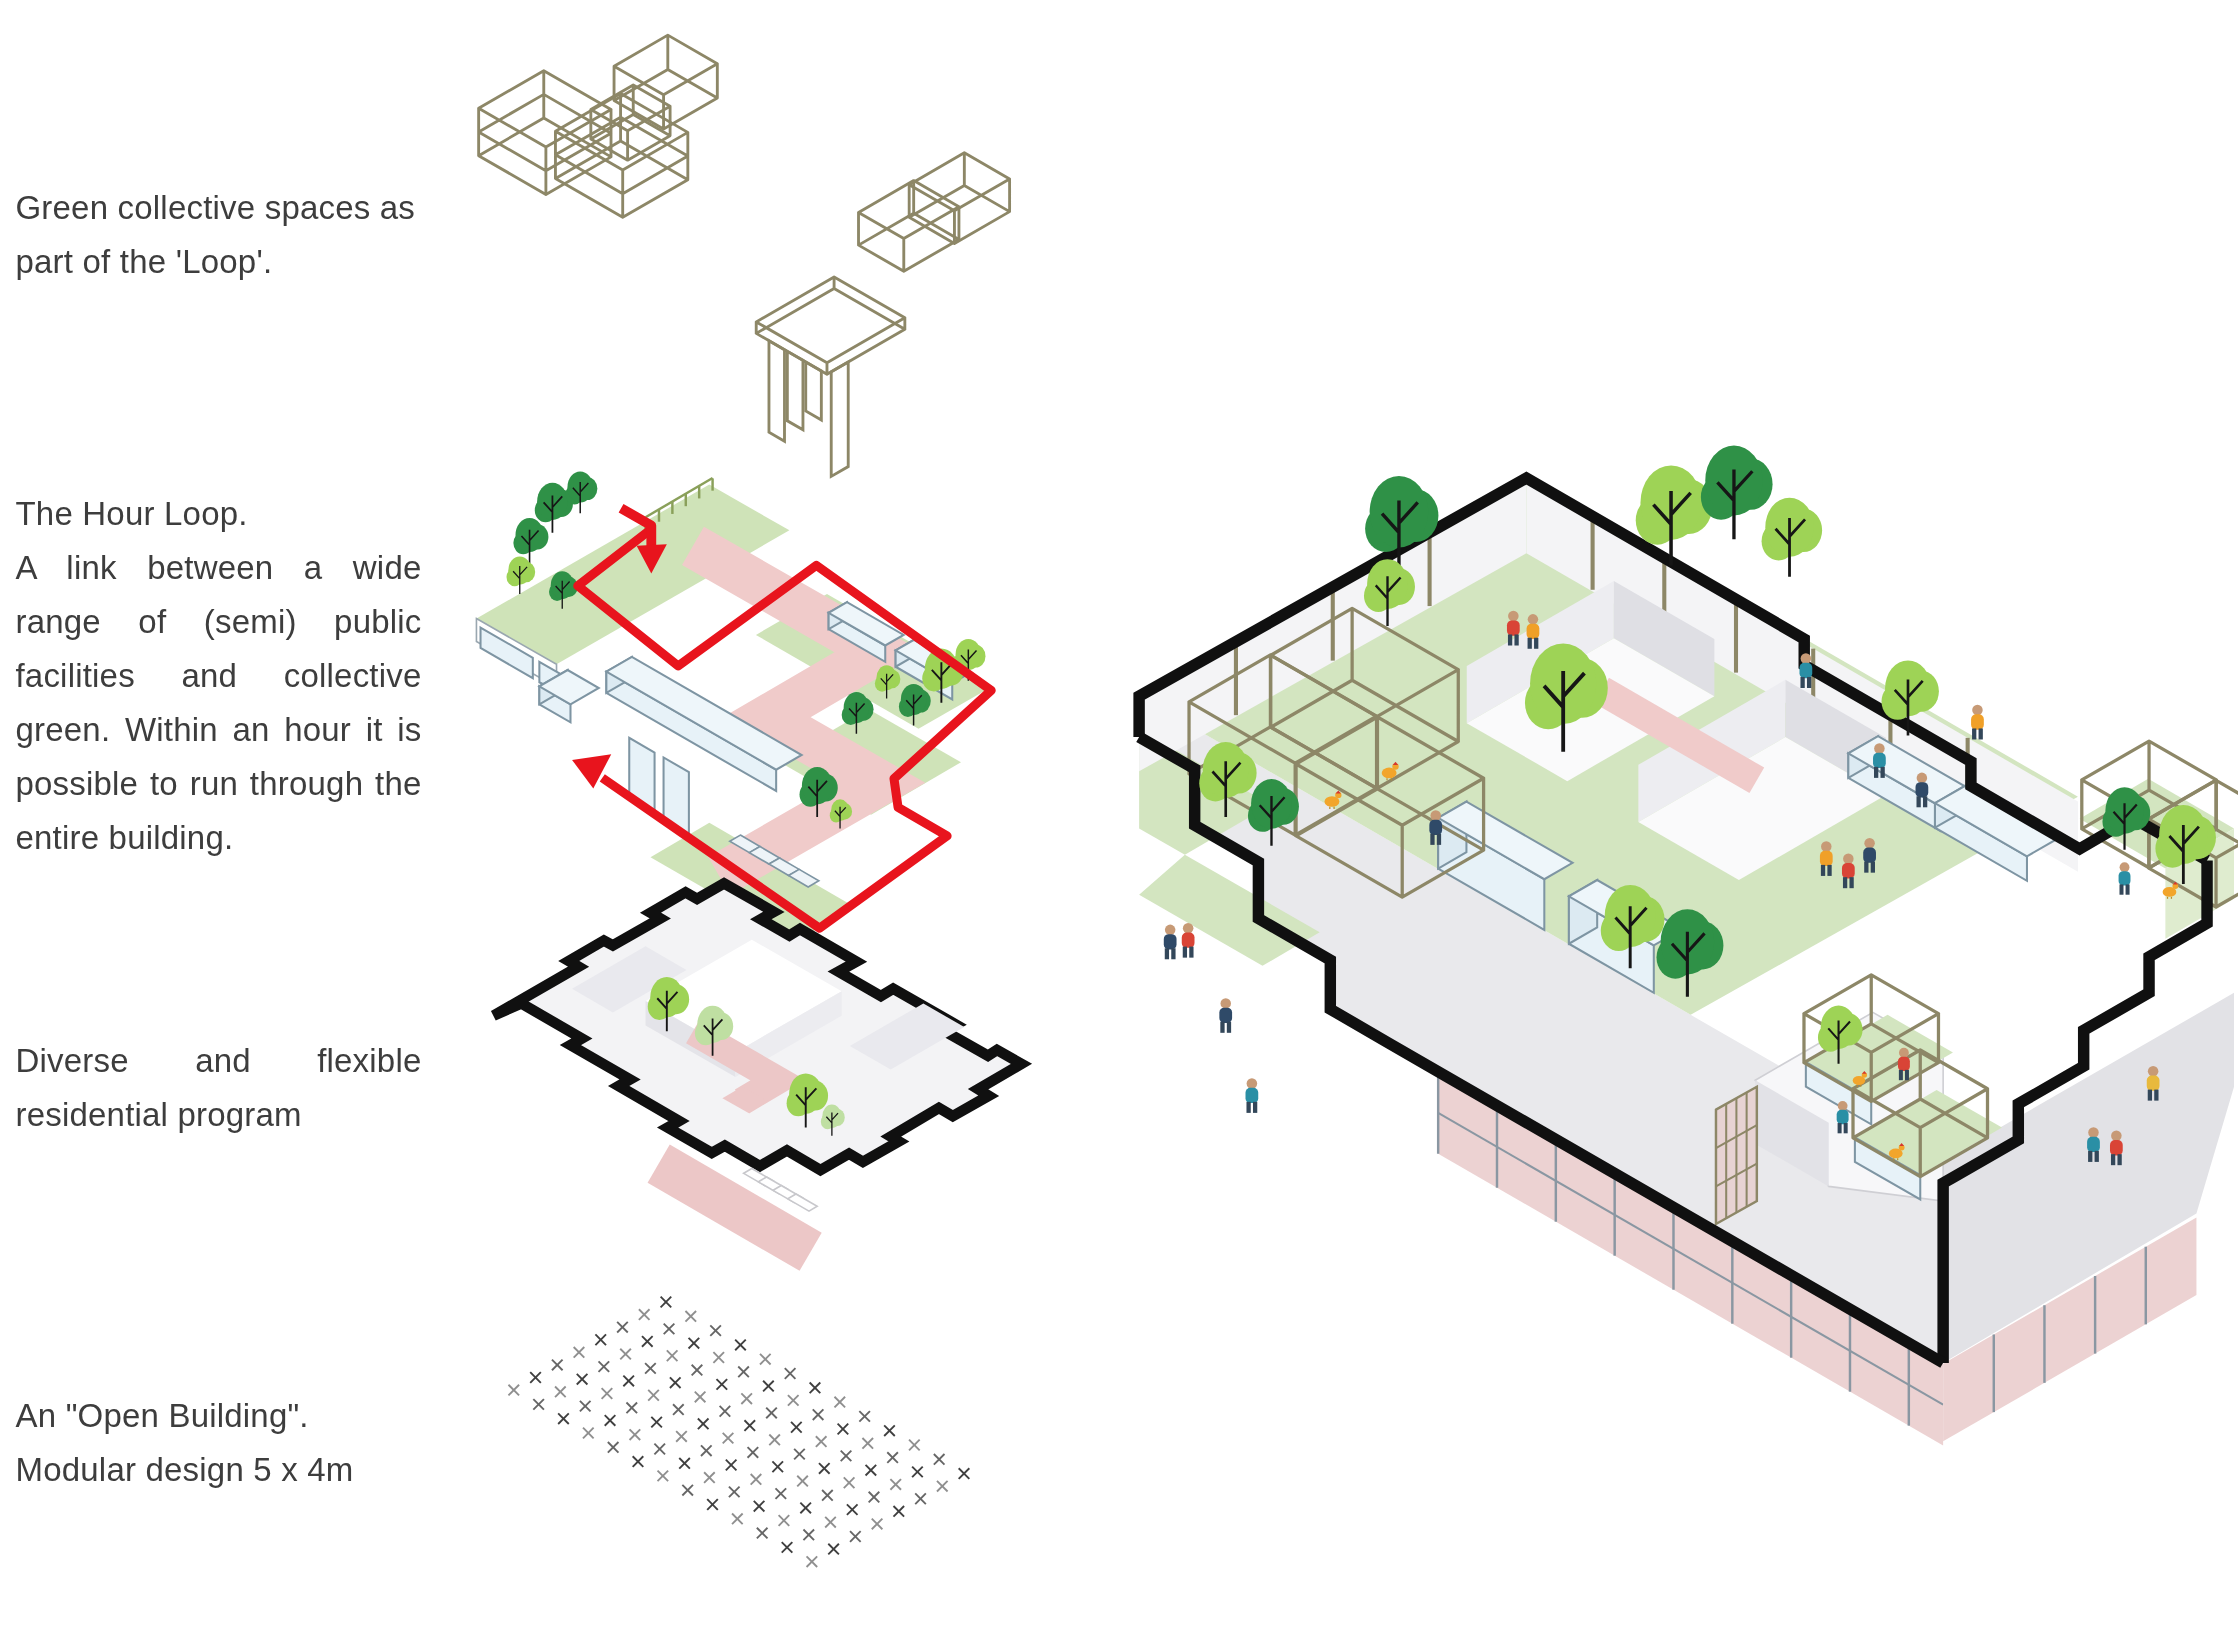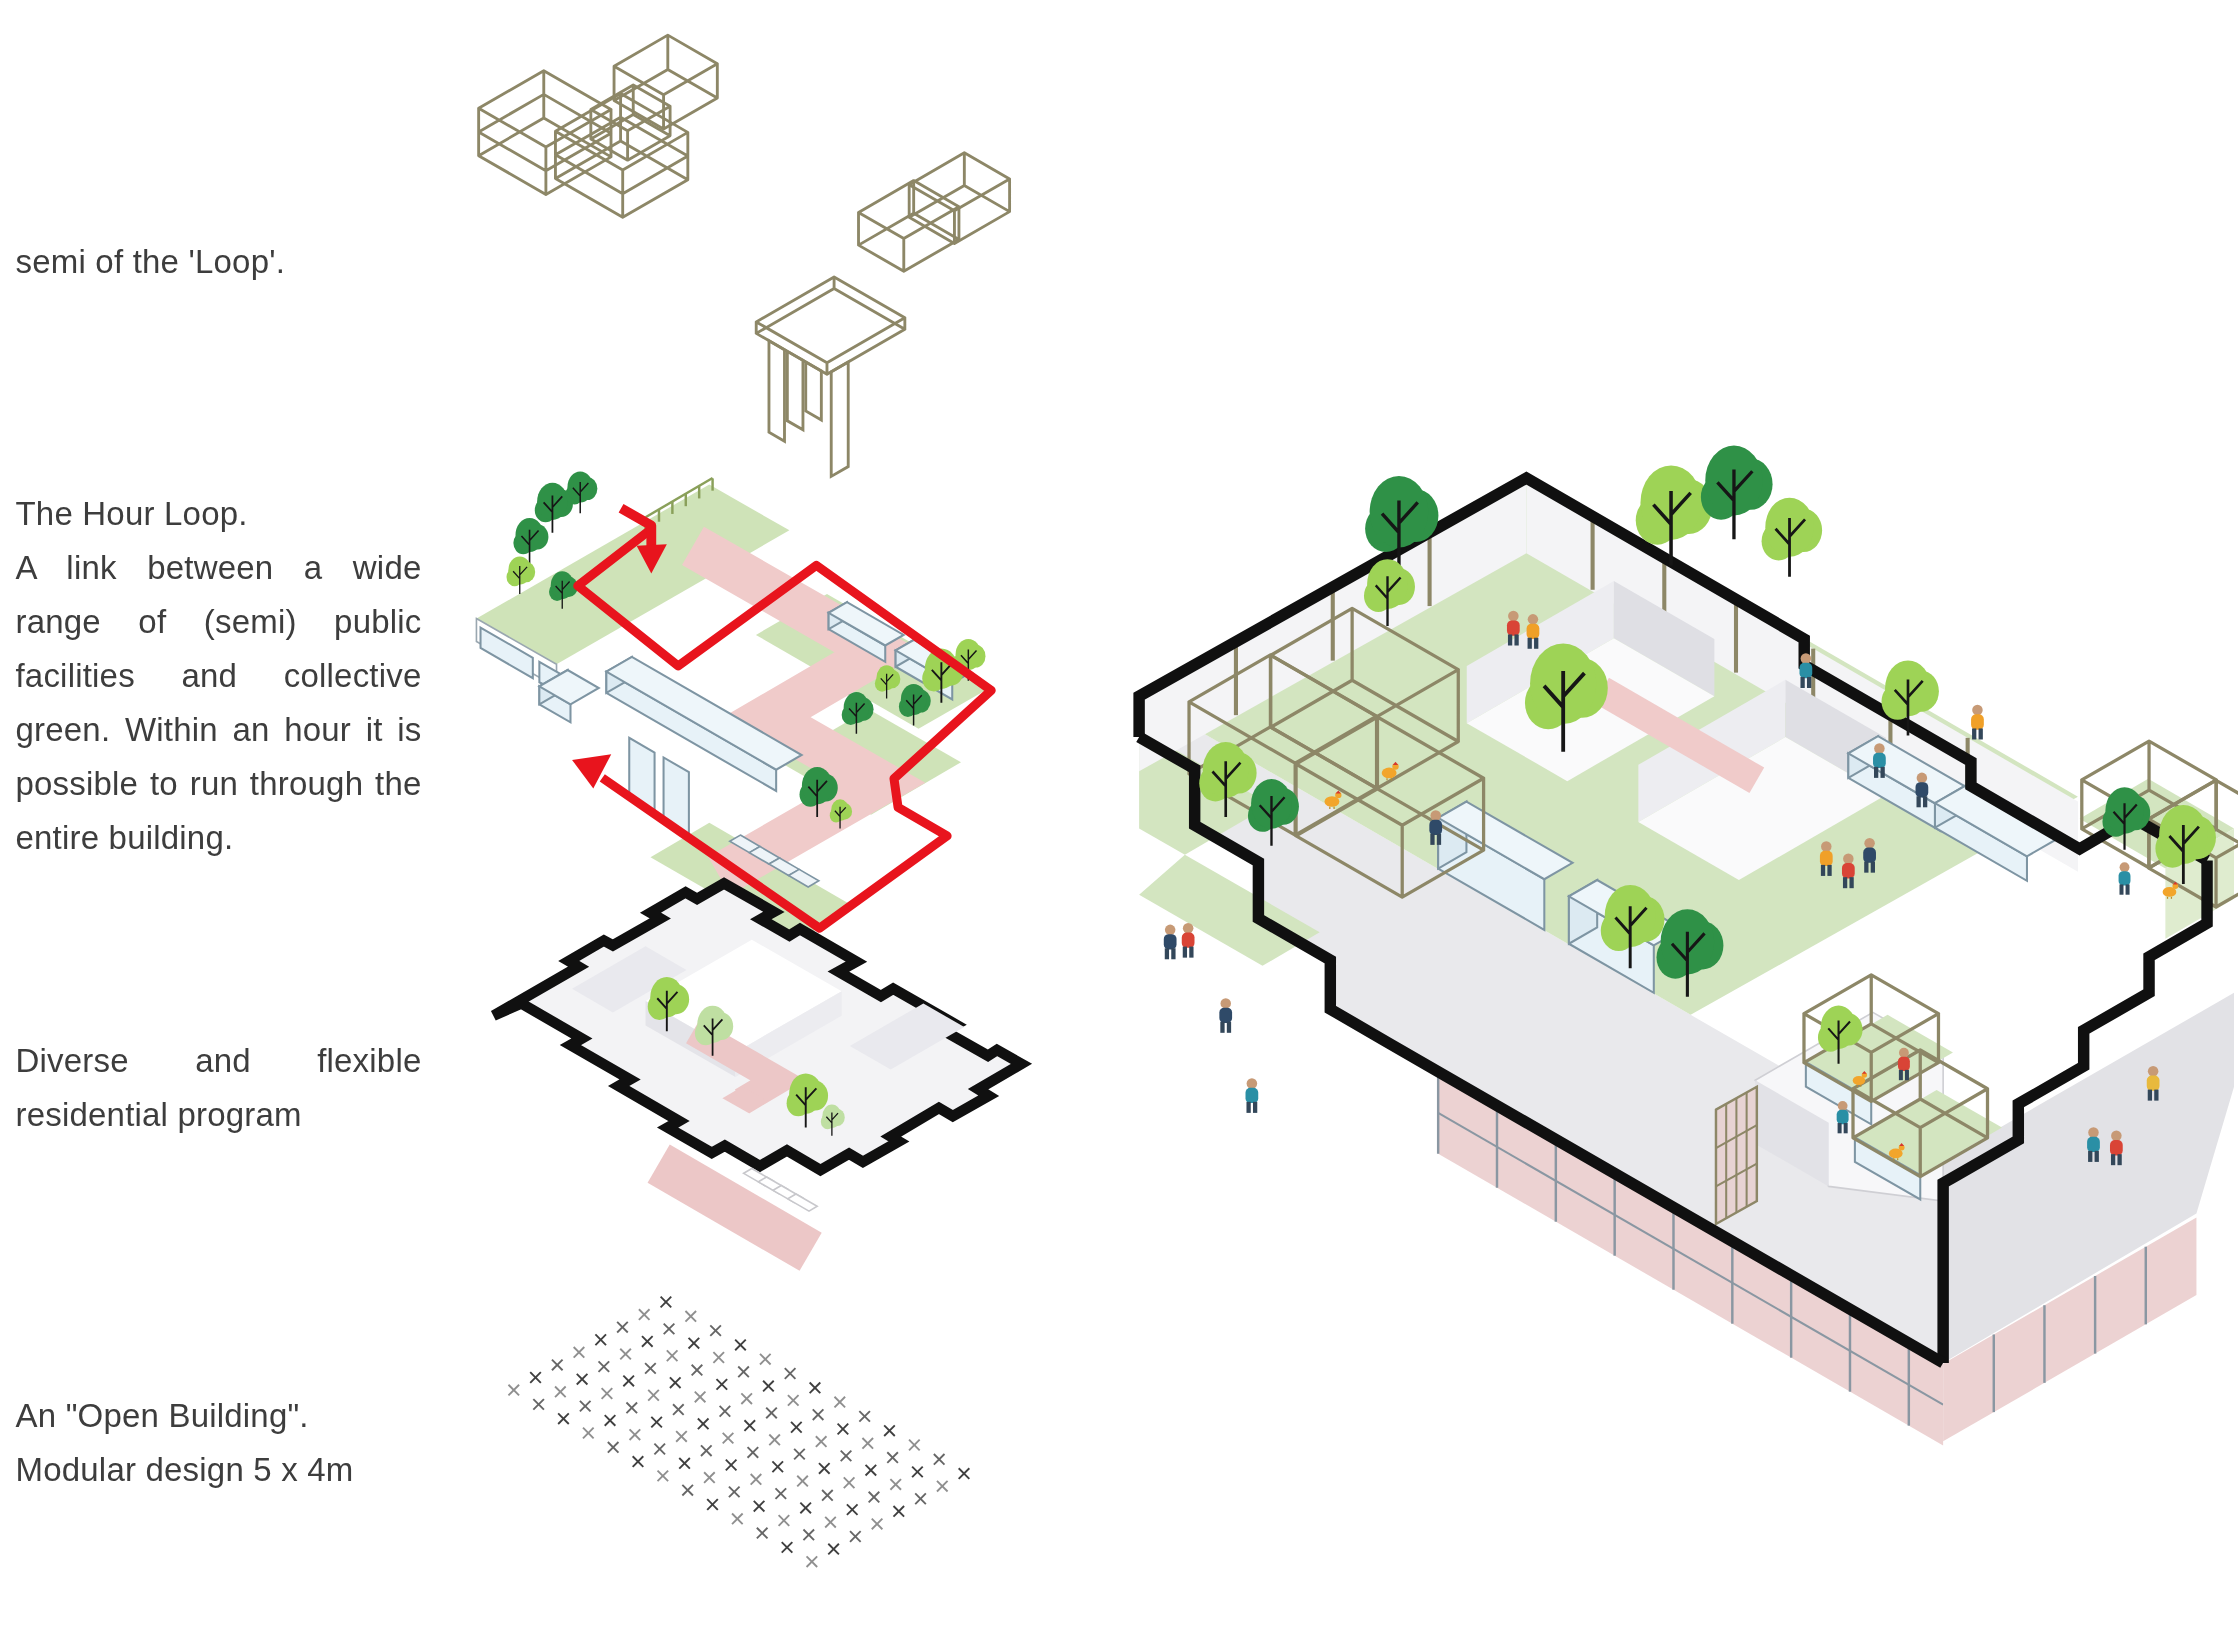--- a/index.html
+++ b/index.html
@@ -592,22 +592,22 @@
         <rect x="2555.4" y="1408.5" width="5.25" height="13.5" fill="#33475a"></rect>
         <rect x="2563.35" y="1408.5" width="5.25" height="13.5" fill="#33475a"></rect>
         <circle cx="2590" cy="1390" r="6.449999999999999" fill="#c79a76"></circle>
         <rect x="2582.2" y="1395.25" width="15.600000000000001" height="18.75" rx="6" fill="#d94436"></rect>
         <rect x="2583.4" y="1412.5" width="5.25" height="13.5" fill="#33475a"></rect>
         <rect x="2591.35" y="1412.5" width="5.25" height="13.5" fill="#33475a"></rect>
       </g>
   </svg>
 
   <div class="caption" style="top:181px">
-    <br>
-    <span>semi of the 'Loop'.</span>
+    <span>Green collective spaces as</span><br>
+    <span>part of the 'Loop'.</span>
   </div>
 
   <div class="caption just" style="top:1034px;width:406px">Diverse and flexible residential program</div>
 
   <div class="caption" style="top:487px">
     <span class="cap-title">The Hour Loop.</span>
     <span class="just" style="display:block;width:406px">A link between a wide range of (semi) public facilities and collective green. Within an hour it is possible to run through the entire building.</span>
   </div>
 
   <div class="caption" style="top:1389px">

